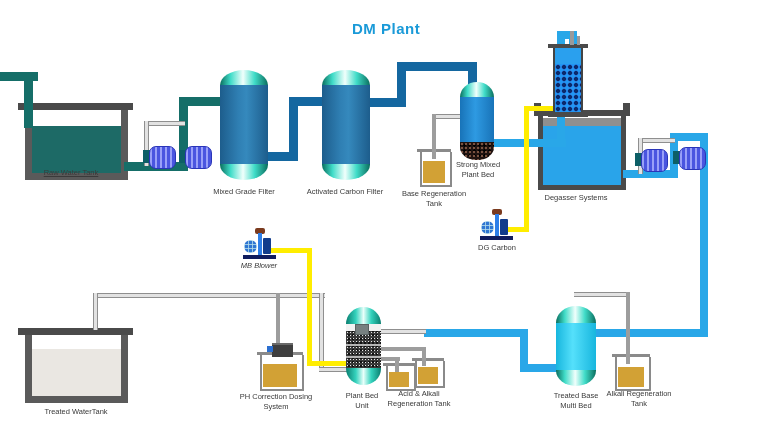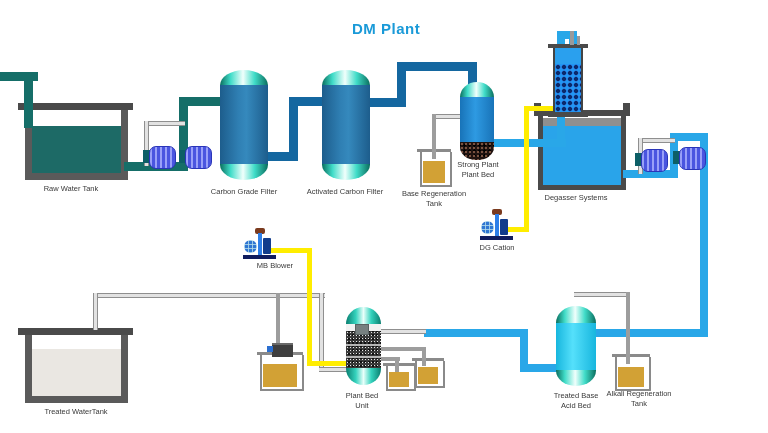--- a/index.html
+++ b/index.html
@@ -212,49 +212,57 @@
     <div class="sph"></div>
     <div class="duct"></div>
     <div class="base"></div>
   </div>
 
   <div class="abs" style="left:272px;top:343px;width:21px;height:12px;background:#3f3f3f;border-top:2px solid #6a6a6a;"></div>
   <div class="abs" style="left:267px;top:346px;width:6px;height:6px;background:#2b6fd0;"></div>
 
   <div class="title" style="left:352px;top:20px;">DM Plant</div>
 
-  <div class="lbl" style="left:26px;top:184px;width:90px;">Raw Water Tank</div>
-  <div class="lbl" style="left:203px;top:187px;width:82px;">Carbon Grade Filter</div>
+  <div class="lbl" style="left:26px;top:168px;width:90px;text-decoration:underline;">Raw Water Tank</div>
+  <div class="lbl" style="left:203px;top:187px;width:82px;">Mixed Grade Filter</div>
   <div class="lbl" style="left:300px;top:187px;width:90px;">Activated Carbon Filter</div>
 
   <div class="lbl" style="left:395px;top:189px;width:78px;">
     <div>Base Regeneration</div>
     <div>Tank</div>
   </div>
 
   <div class="lbl" style="left:450px;top:160px;width:56px;">
-    <div>Strong Plant</div>
+    <div>Strong Mixed</div>
     <div>Plant Bed</div>
   </div>
 
   <div class="lbl" style="left:536px;top:193px;width:80px;">Degasser Systems</div>
-  <div class="lbl" style="left:470px;top:243px;width:54px;">DG Cation</div>
-  <div class="lbl" style="left:248px;top:261px;width:54px;">MB Blower</div>
+  <div class="lbl" style="left:470px;top:243px;width:54px;">DG Carbon</div>
+  <div class="lbl" style="left:232px;top:261px;width:54px;font-style:italic;">MB Blower</div>
   <div class="lbl" style="left:28px;top:407px;width:96px;">Treated WaterTank</div>
 
+  <div class="lbl" style="left:231px;top:392px;width:90px;">
+    <div>PH Correction Dosing</div>
+    <div>System</div>
+  </div>
 
   <div class="lbl" style="left:339px;top:391px;width:46px;">
     <div>Plant Bed</div>
     <div>Unit</div>
   </div>
 
+  <div class="lbl" style="left:380px;top:389px;width:78px;">
+    <div>Acid &amp; Alkali</div>
+    <div>Regeneration Tank</div>
+  </div>
 
   <div class="lbl" style="left:549px;top:391px;width:54px;">
     <div>Treated Base</div>
-    <div>Acid Bed</div>
+    <div>Multi Bed</div>
   </div>
 
   <div class="lbl" style="left:601px;top:389px;width:76px;">
     <div>Alkali Regeneration</div>
     <div>Tank</div>
   </div>
 
 </div>
 
 </body></html>

